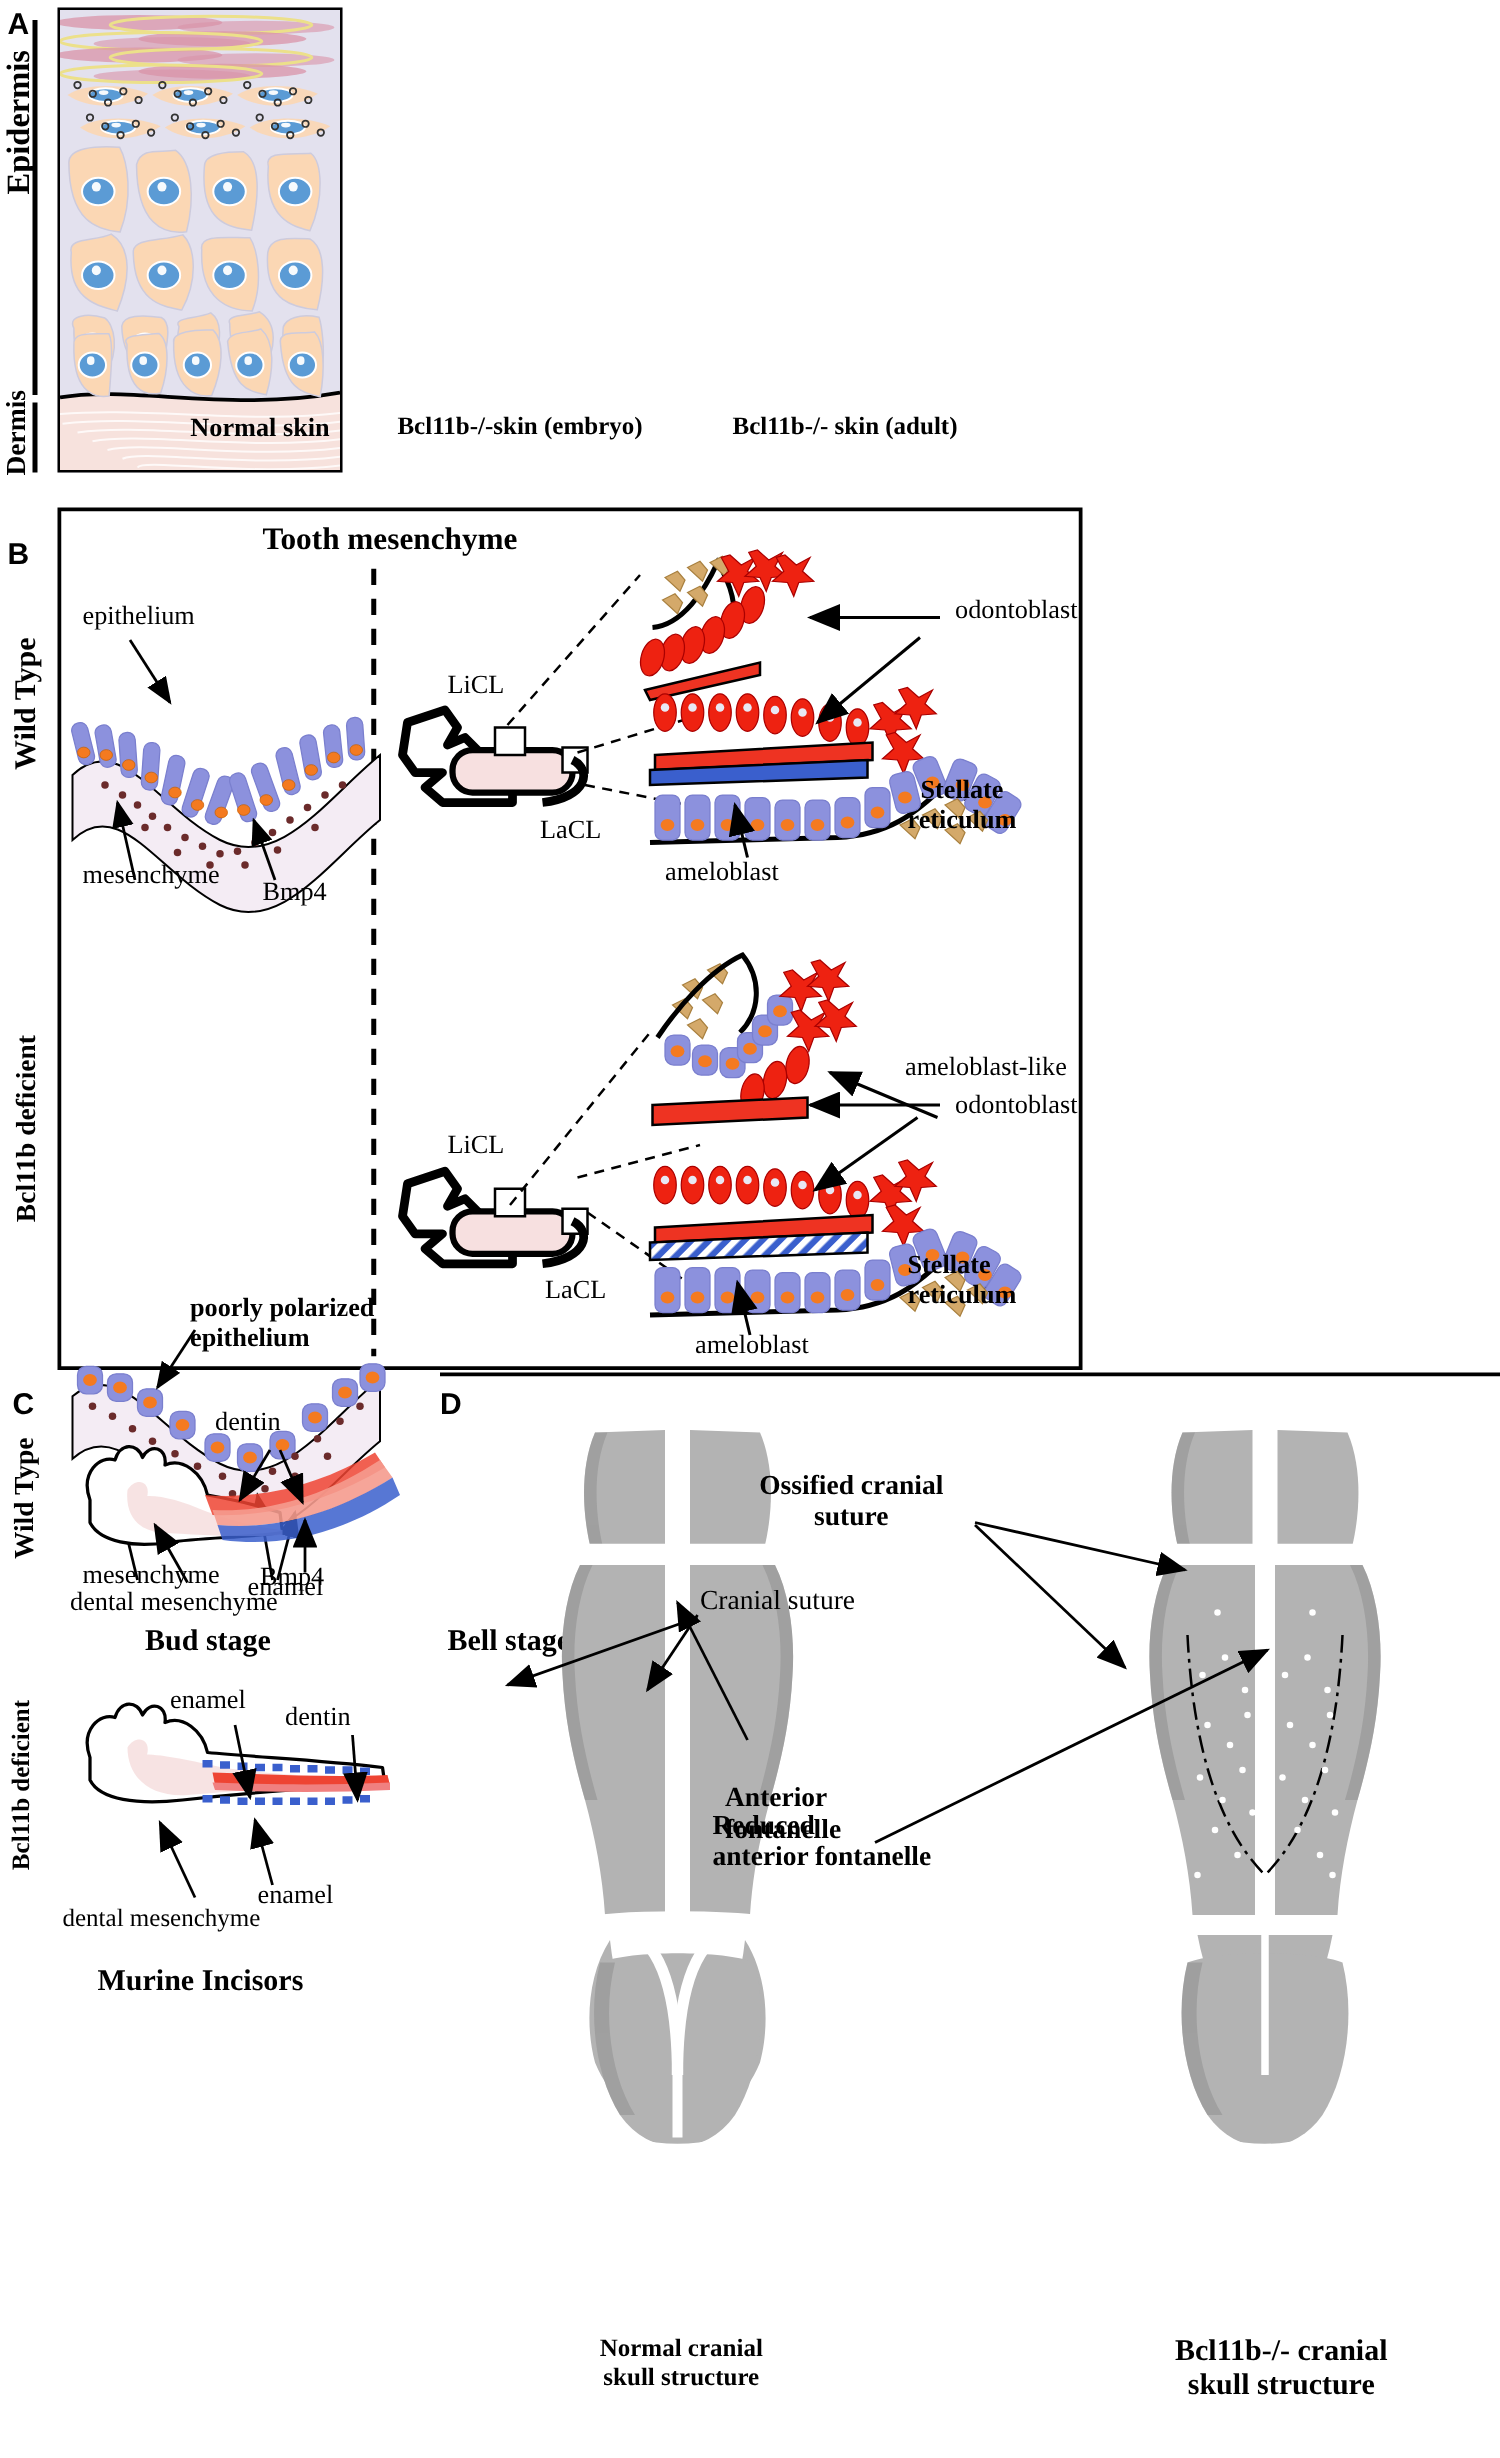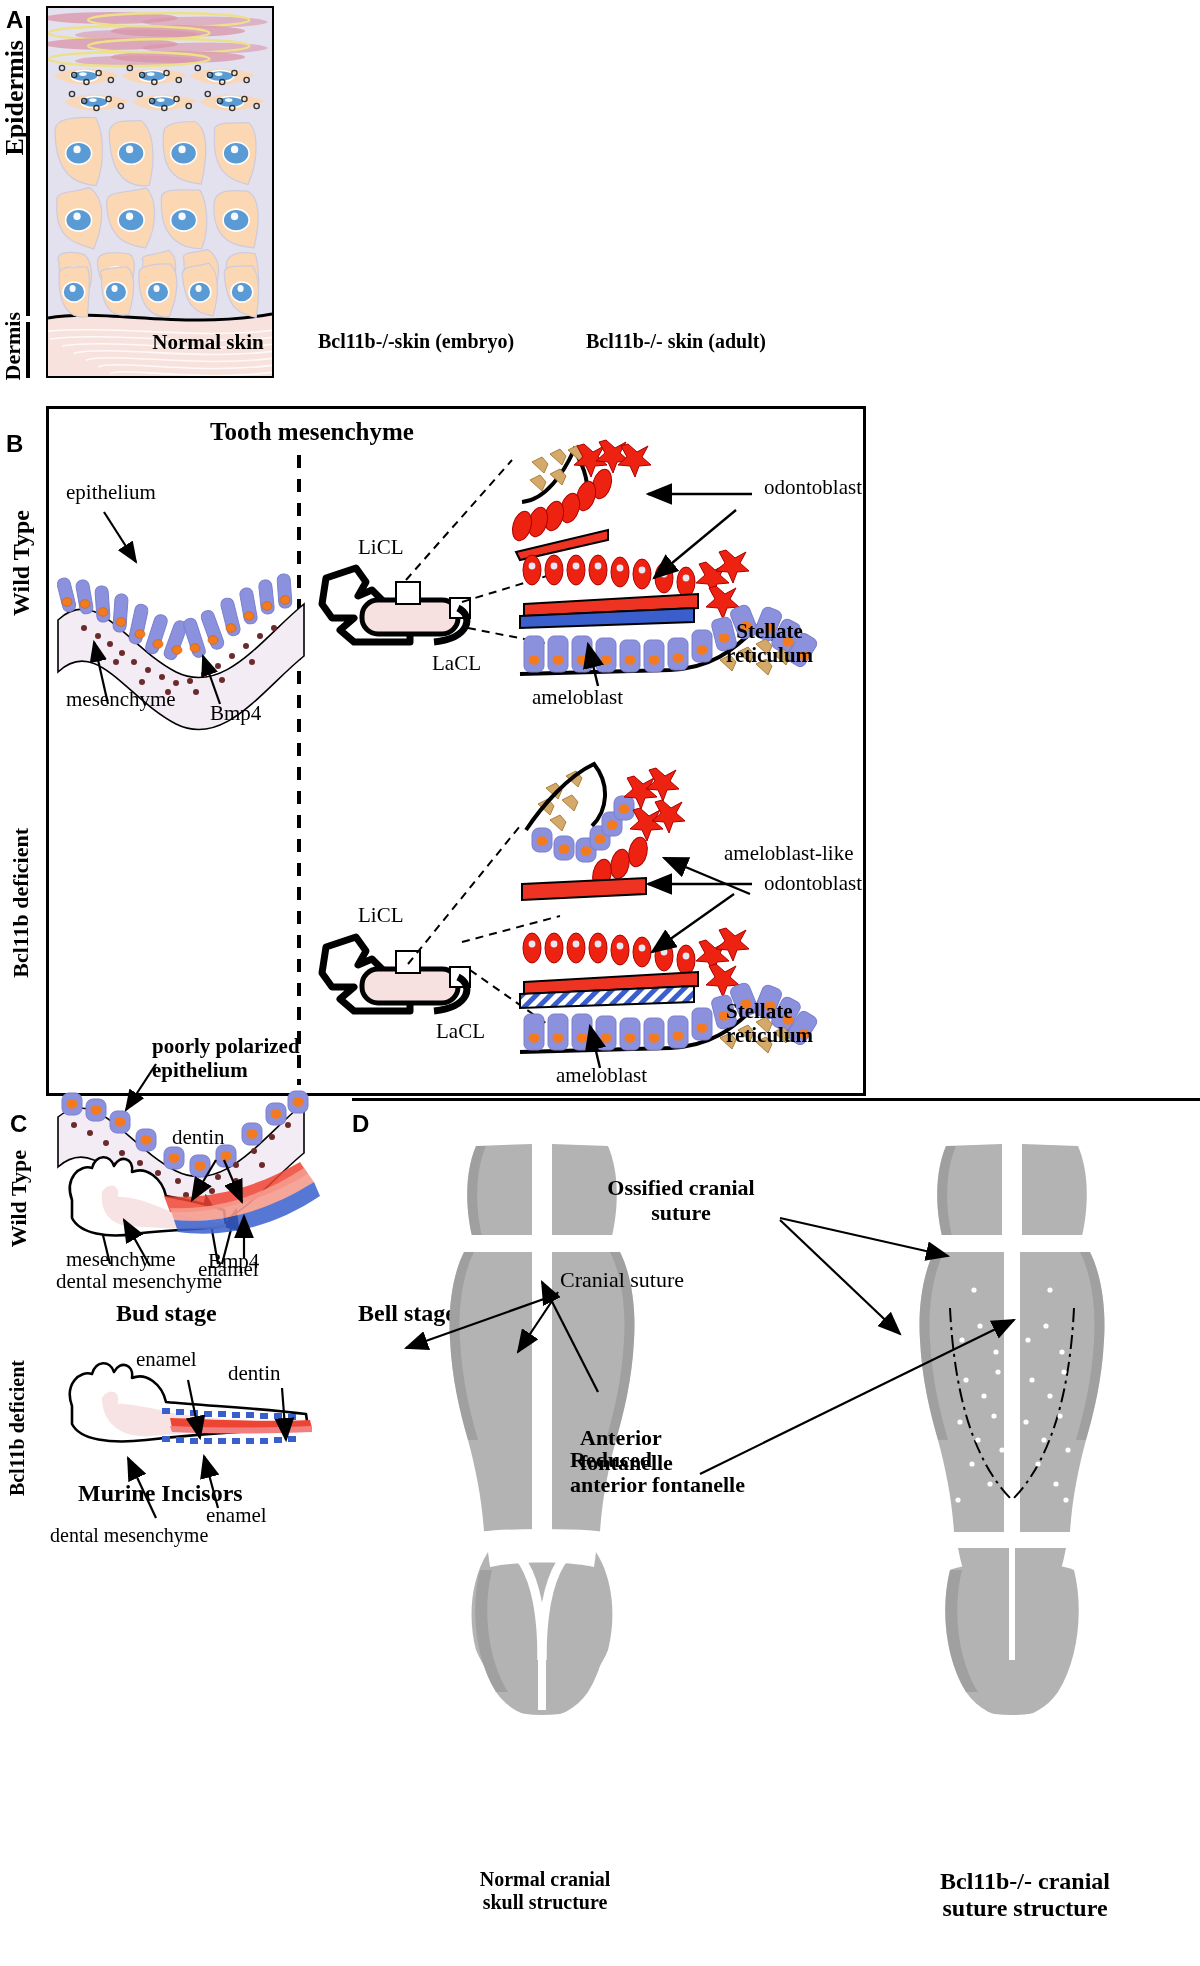--- a/index.html
+++ b/index.html
@@ -1090,21 +1090,21 @@
   <div class="abs lbl" style="left:206px;top:1504px;">enamel</div>
   <svg class="abs" style="left:106px;top:1452px;" width="70" height="70">
     <defs>
         <marker id="arc6" markerWidth="11" markerHeight="9" refX="10" refY="4.5" orient="auto">
           <path d="M0,0 L11,4.5 L0,9 Z" fill="#000"></path>
         </marker>
       </defs>
     <line x1="50" y1="66" x2="22" y2="6" stroke="#000" stroke-width="2.2" marker-end="url(#arc6)"></line>
   </svg>
   <div class="abs lbl" style="left:50px;top:1524px;font-size:20px;">dental mesenchyme</div>
-  <div class="abs bold" style="left:78px;top:1480px;font-size:24px;">Murine Incisors</div>
+  <div class="abs bold" style="left:78px;top:1572px;font-size:24px;">Murine Incisors</div>
 
   <div class="abs panel-letter" style="left:352px;top:1110px;">D</div>
 
   <svg class="abs" style="left:392px;top:1140px;" width="300" height="640">
     <g fill="#b3b3b3" stroke="none">
       <path d="M84,6 L140,4 L140,96 L80,96 C74,70 72,34 84,6 Z"></path>
       <path d="M160,4 L216,6 C228,34 226,70 220,96 L160,96 Z"></path>
       <path d="M72,112 C60,136 56,170 58,200 C60,240 68,272 76,300 C84,330 90,360 92,392 L140,392 L140,112 Z"></path>
       <path d="M228,112 C240,136 244,170 242,200 C240,240 232,272 224,300 C216,330 210,360 208,392 L160,392 L160,112 Z"></path>
       <path d="M96,412 C100,450 112,480 130,500 C140,512 150,520 150,520 L150,560 C120,556 96,540 84,510 C76,480 78,440 96,412 Z"></path>
@@ -1233,17 +1233,17 @@
         <marker id="ard4" markerWidth="11" markerHeight="9" refX="10" refY="4.5" orient="auto">
           <path d="M0,0 L11,4.5 L0,9 Z" fill="#000"></path>
         </marker>
       </defs>
     <line x1="10" y1="182" x2="324" y2="28" stroke="#000" stroke-width="2.2" marker-end="url(#ard4)"></line>
   </svg>
 
   <div class="abs cap" style="left:400px;top:1868px;width:290px;white-space:pre-line;font-size:20px;">Normal cranial
 skull structure</div>
   <div class="abs cap" style="left:880px;top:1868px;width:290px;white-space:pre-line;font-size:24px;">Bcl11b-/- cranial
-suture structure</div>
+skull structure</div>
 
   <div class="abs sep" style="left:352px;top:1098px;width:848px;height:3px;"></div>
 
 </div>
 
 </body></html>

